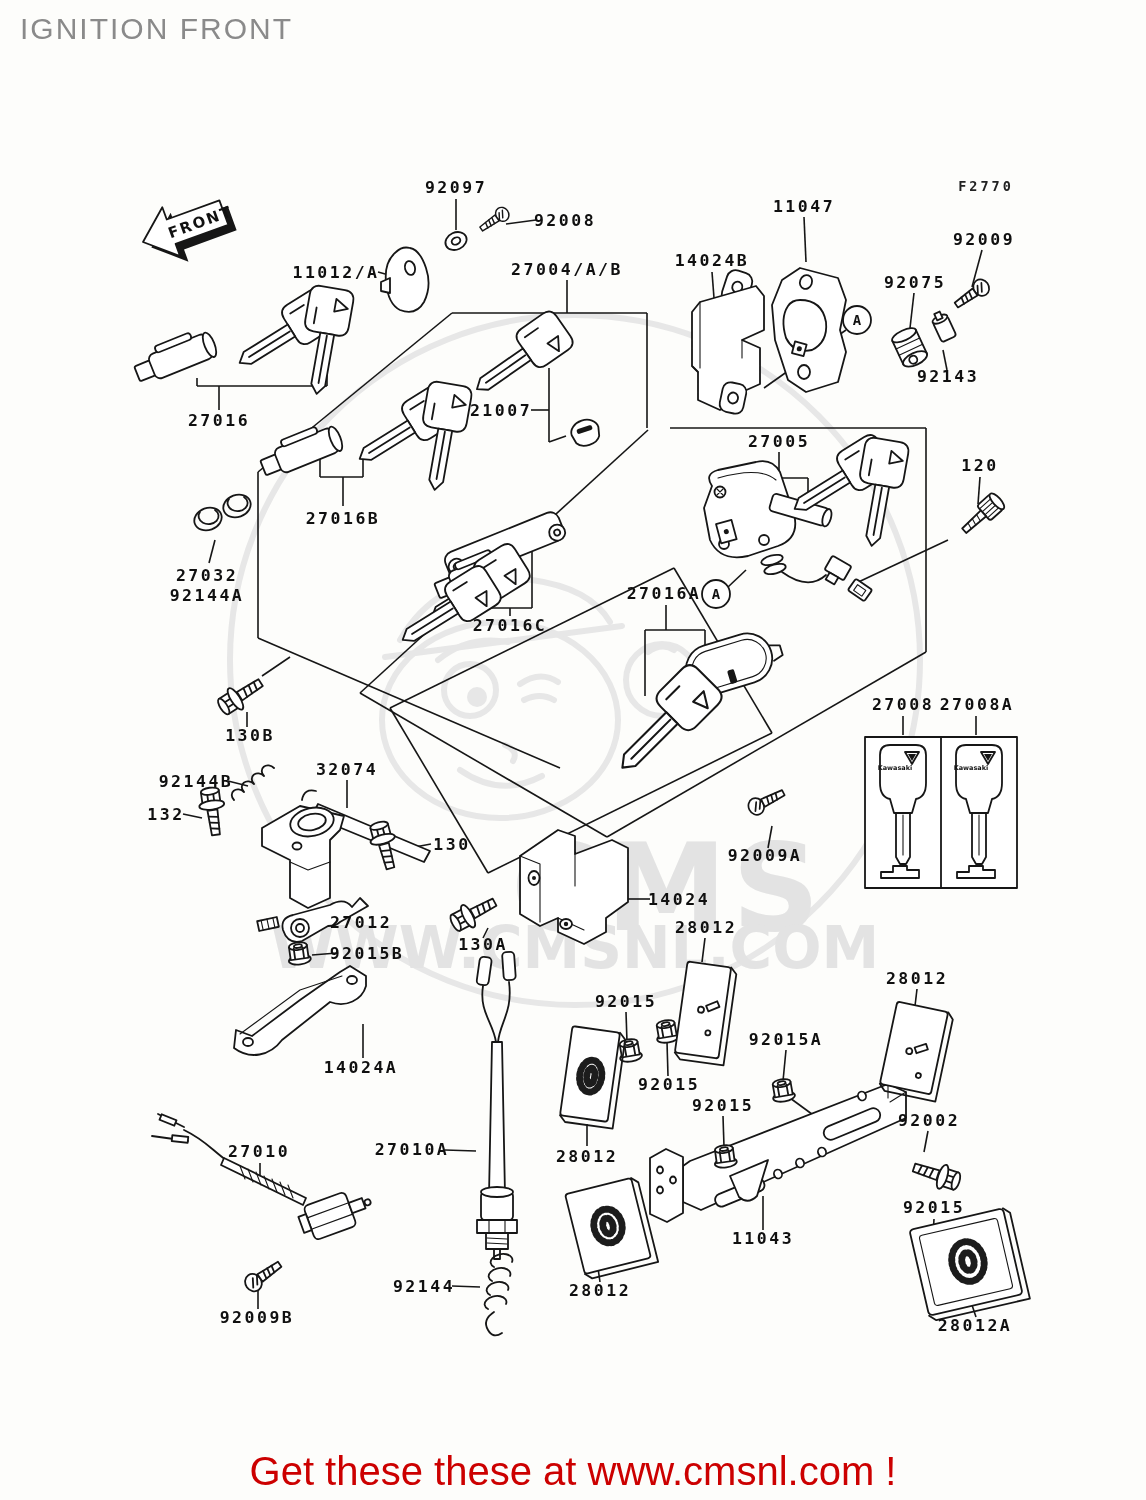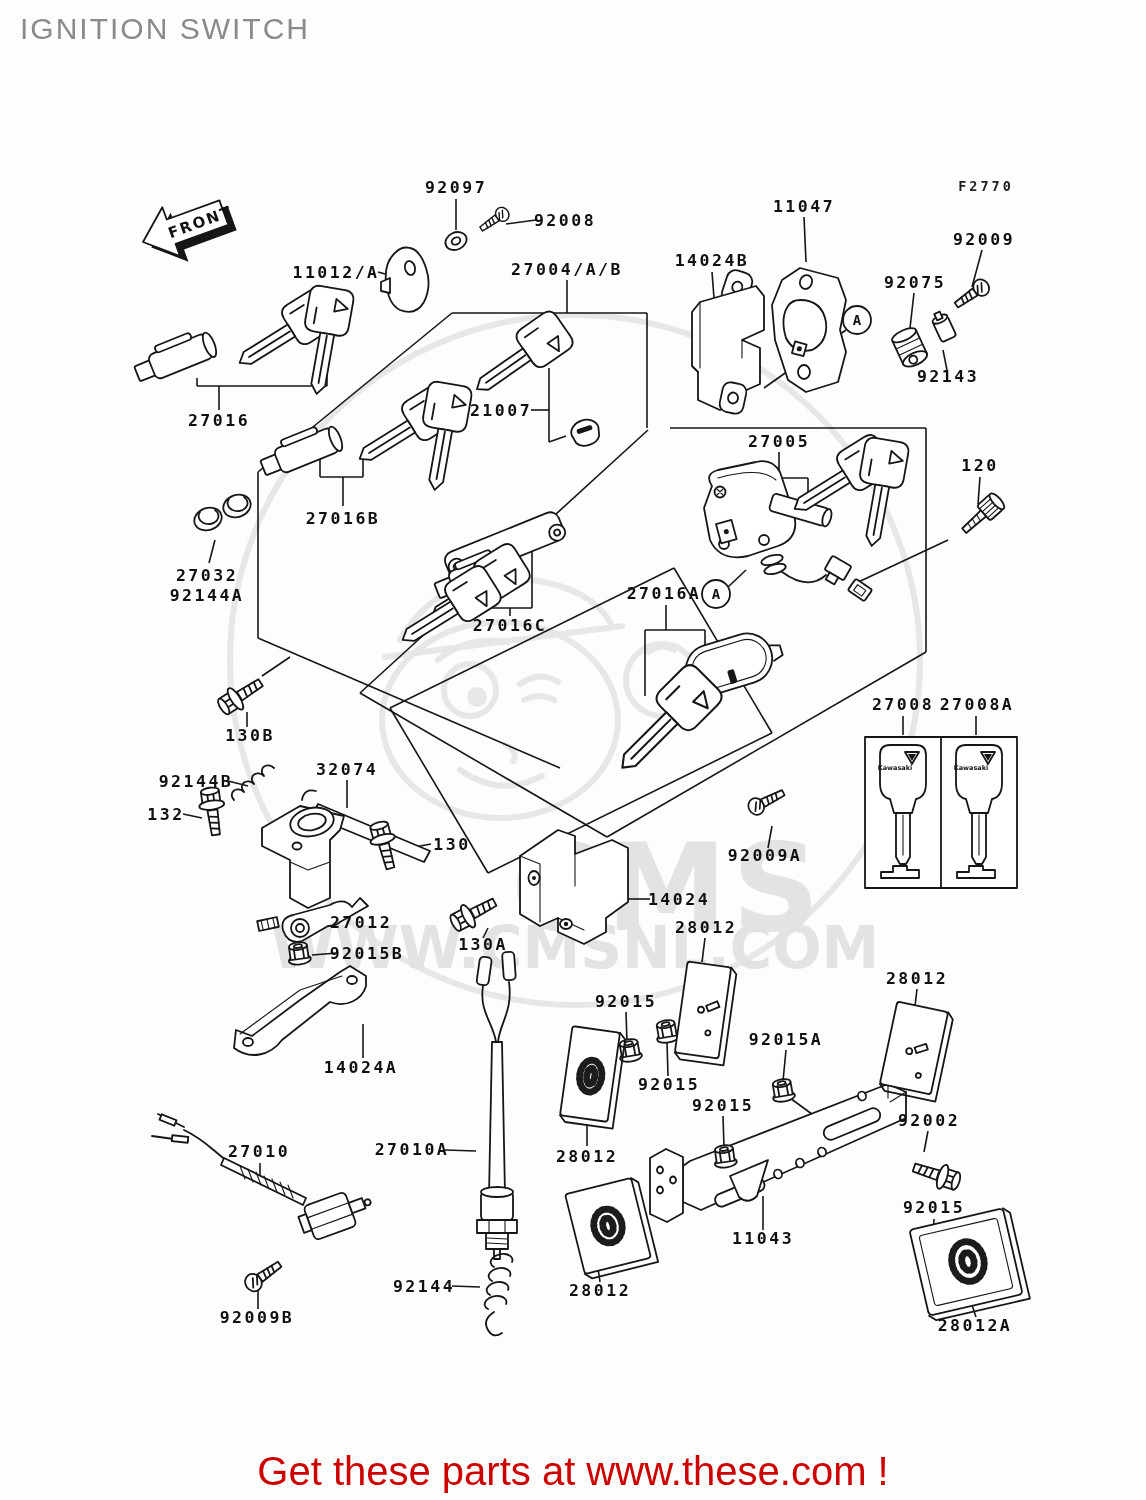--- a/index.html
+++ b/index.html
@@ -27,21 +27,21 @@
   .mtext{font-family:"DejaVu Sans Mono",monospace;font-weight:bold;font-size:14px;fill:#111;text-anchor:middle;}
   .brand{font-family:"DejaVu Sans",sans-serif;font-weight:bold;font-size:6.5px;fill:#111;text-anchor:middle;stroke:none;}
   .fronttext{font-family:"DejaVu Sans",sans-serif;font-weight:bold;font-size:15px;fill:#111;
              letter-spacing:2px;stroke:none;}
   .lline{stroke:#161616;stroke-width:1.6;fill:none;}
 </style>
 </head>
 <body>
 
 <div class="page">
-  <div class="title">IGNITION SWITCH</div>
+  <div class="title">IGNITION FRONT</div>
 
   <svg class="diagram" width="1146" height="1500" viewBox="0 0 1146 1500">
 
     <defs>
       <g id="def-key">
         <path d="M-14,-30 h24 q10,0 10,10 v26 q0,10 -10,10 h-24 q-10,0 -10,-10 v-26 q0,-10 10,-10 z"></path>
         <path class="dark" d="M3,-20 l13,8 -13,5 z"></path>
         <line class="thin" x1="-15" y1="-8" x2="-15" y2="8"></line>
         <path d="M-7,16 v52 l7,9 7,-9 v-52 z"></path>
         <line class="thin" x1="0" y1="18" x2="0" y2="66"></line>
@@ -587,14 +587,14 @@
       </g>
     <g id="marker-layer">
         <circle cx="857" cy="320" r="14" fill="#fff" stroke="#161616" stroke-width="1.8"></circle>
         <text x="857" y="325" class="mtext">A</text>
         <circle cx="716" cy="594" r="14" fill="#fff" stroke="#161616" stroke-width="1.8"></circle>
         <text x="716" y="599" class="mtext">A</text>
       </g>
     <text id="figcode" class="figcode" x="986" y="191">F2770</text>
   </svg>
 
-  <div class="footer" style="color: rgb(204, 0, 0);">Get these parts at www.these.com !</div>
+  <div class="footer" style="color: rgb(204, 0, 0);">Get these these at www.cmsnl.com !</div>
 </div>
 
 </body></html>

